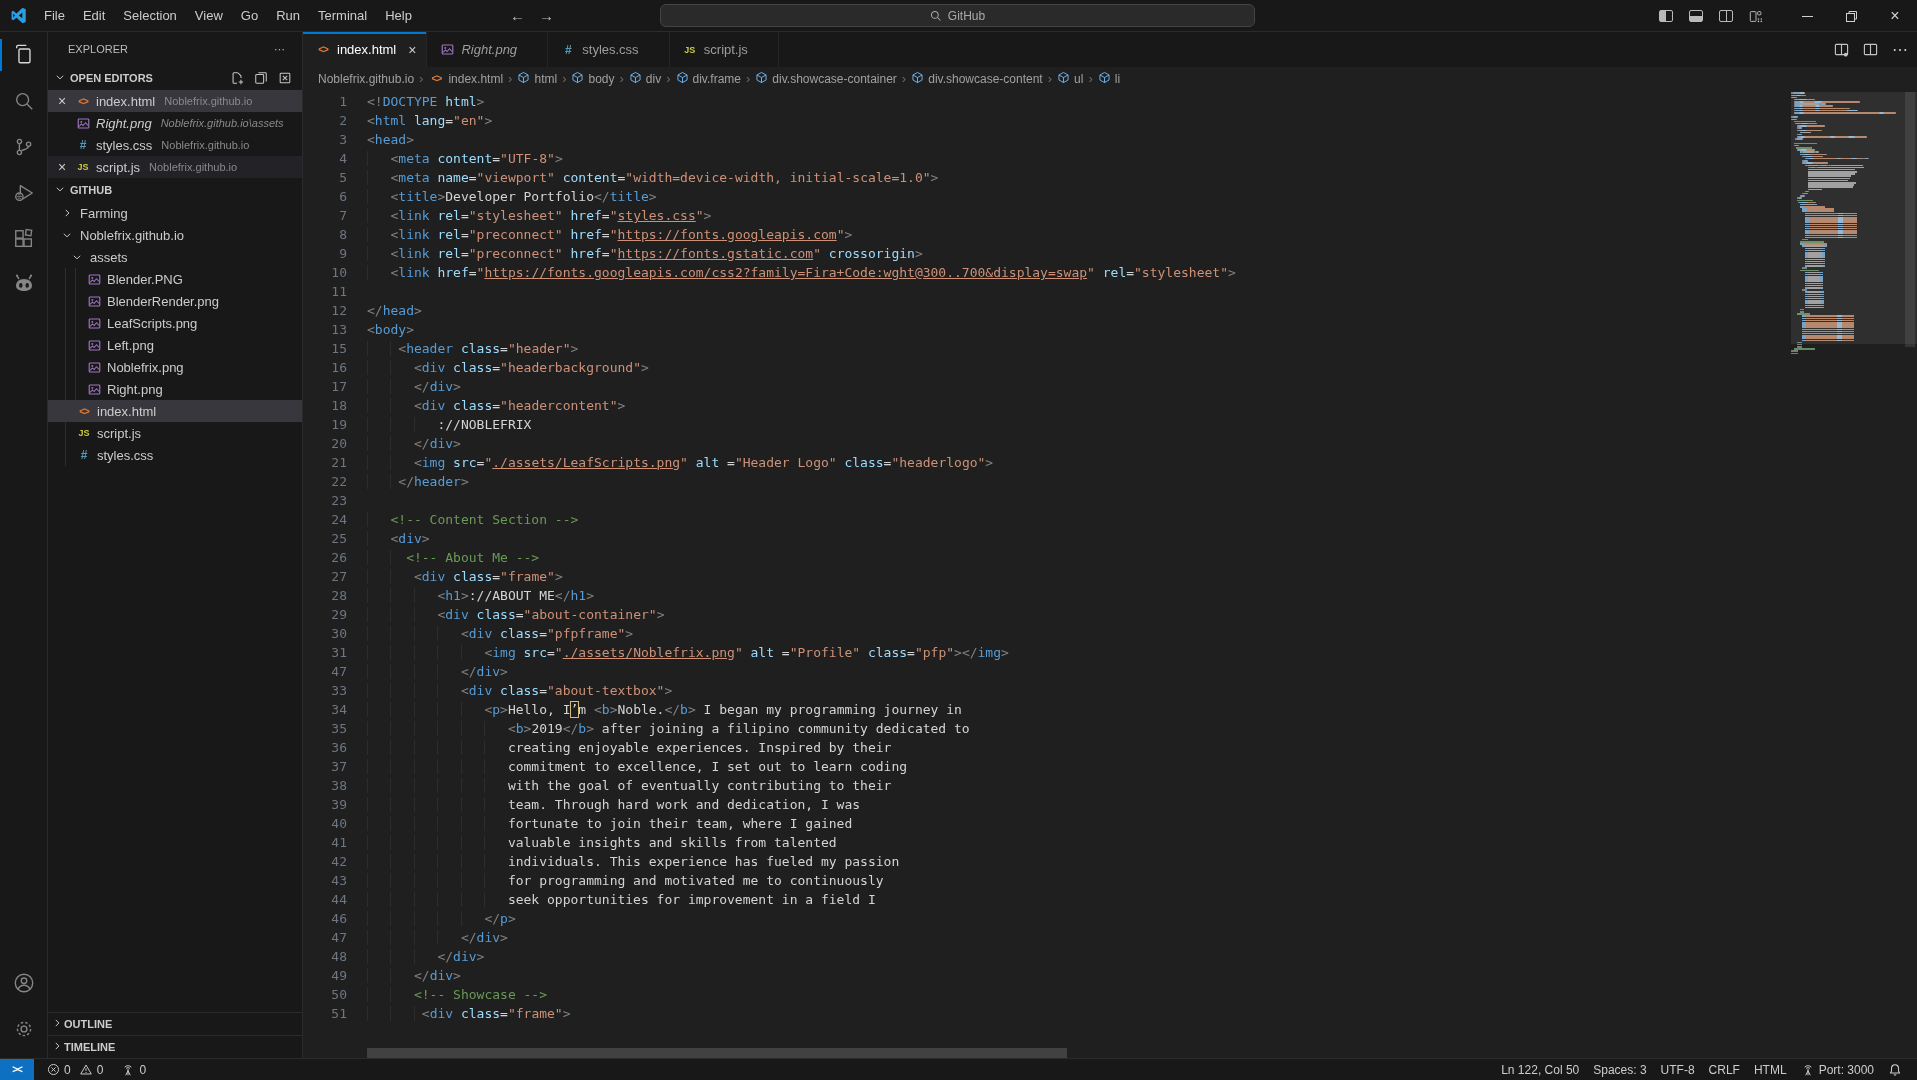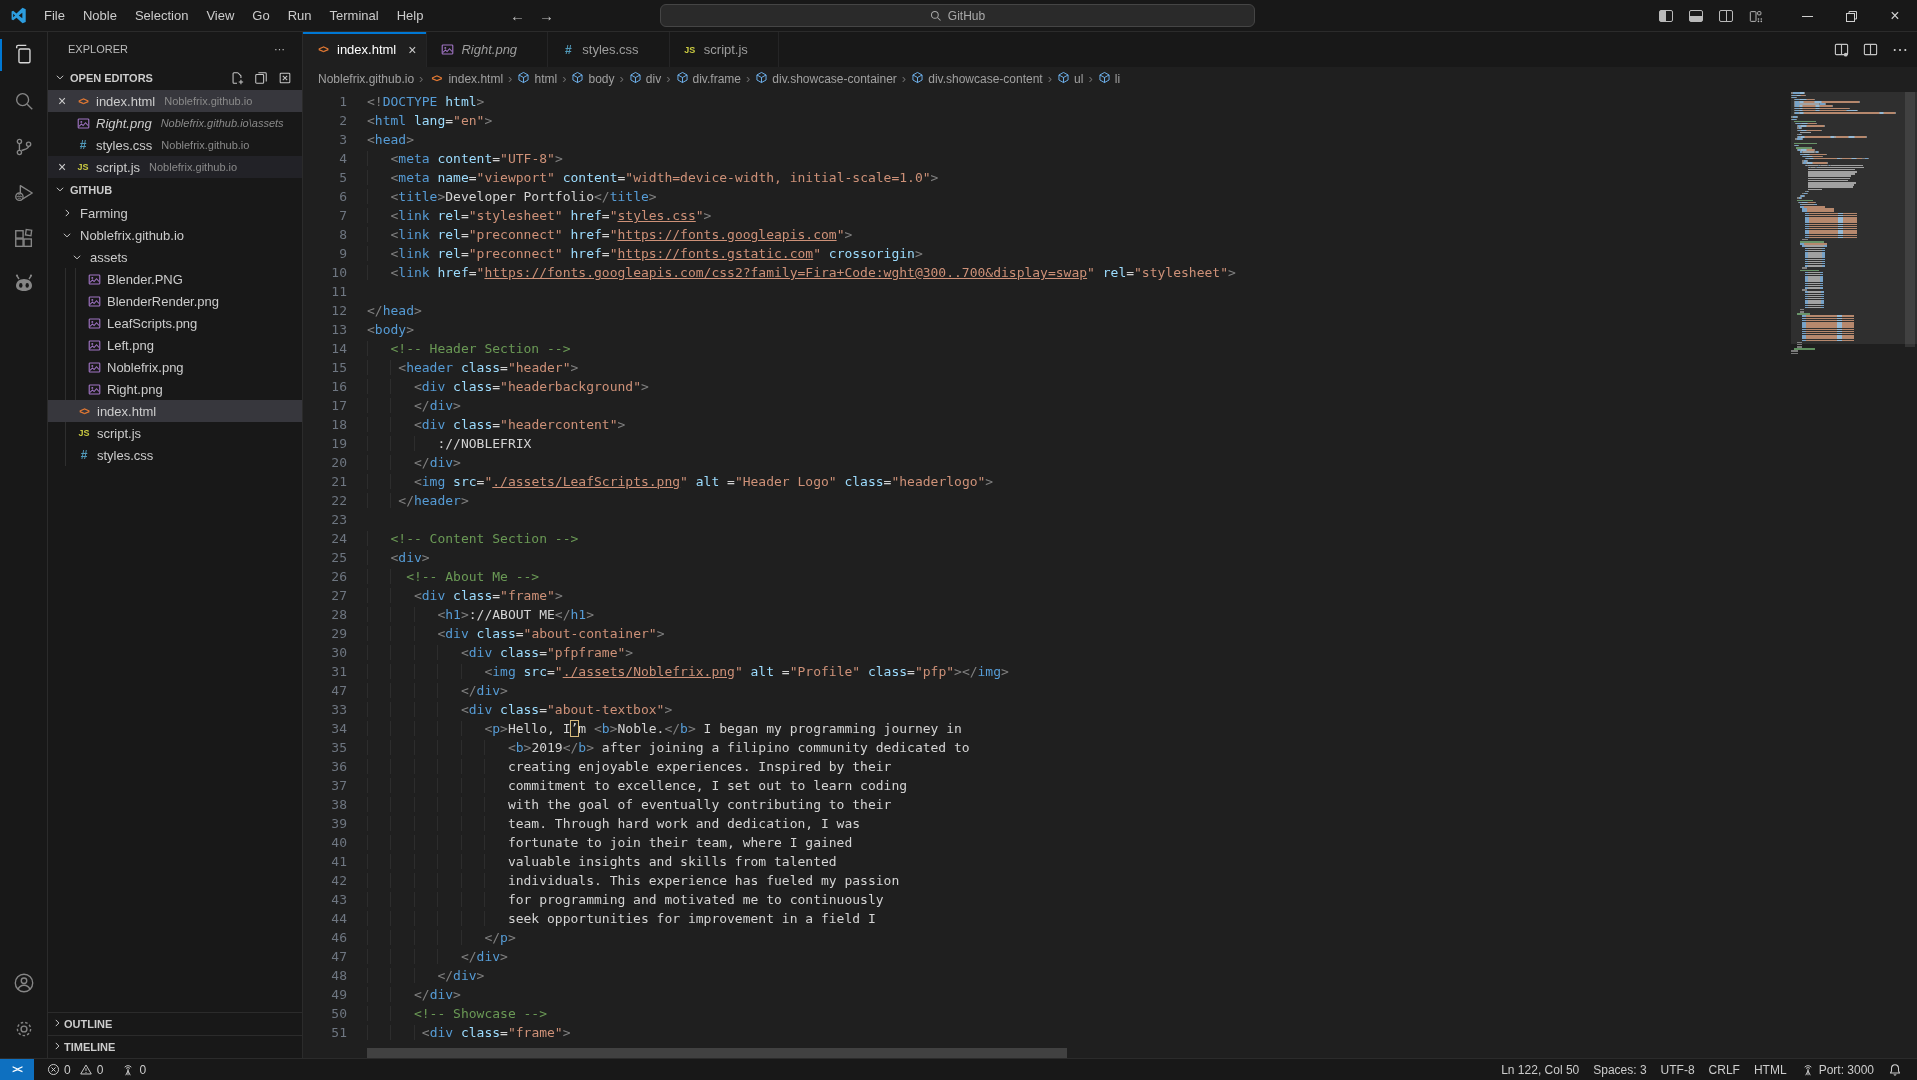--- a/index.html
+++ b/index.html
@@ -120,21 +120,21 @@
 <body>
 
 <div id="app">
 
   <div id="titlebar">
     <svg id="vscode-logo" width="17" height="17" viewBox="0 0 16 16">
       <path fill="#2c9ddf" d="M11.8 0.6 6.1 6 3 3.6 1.5 4.3v7.4l1.5.7 3.1-2.4 5.7 5.4 3-1.4V2L11.8.6zM3 9.7V6.3L4.8 8 3 9.7zm8.6.9L8.3 8l3.3-2.6v5.2z"></path>
     </svg>
     <div id="menubar" style="display: flex;">
         <span class="menu-item">File</span>
-        <span class="menu-item">Noble</span>
+        <span class="menu-item">Edit</span>
         <span class="menu-item">Selection</span>
         <span class="menu-item">View</span>
         <span class="menu-item">Go</span>
         <span class="menu-item">Run</span>
         <span class="menu-item">Terminal</span>
         <span class="menu-item">Help</span>
       </div>
     <div class="nav-arrows">
       <span>←</span>
       <span>→</span>
@@ -600,24 +600,20 @@
             </div>
             <div class="code-line">
               <span class="ln">12</span>
               <span class="lc"><span class="sp">&lt;/</span><span class="st">head</span><span class="sp">&gt;</span></span>
             </div>
             <div class="code-line">
               <span class="ln">13</span>
               <span class="lc"><span class="sp">&lt;</span><span class="st">body</span><span class="sp">&gt;</span></span>
             </div>
             <div class="code-line">
-              <span class="ln">14</span>
-              <span class="lc"><span class="sw">   </span><span class="sc">&lt;!-- Header Section --&gt;</span></span>
-            </div>
-            <div class="code-line">
               <span class="ln">15</span>
               <span class="lc"><span class="sw">    </span><span class="sp">&lt;</span><span class="st">header</span><span class="sx"> </span><span class="sa">class</span><span class="sx">=</span><span class="ss">"header"</span><span class="sp">&gt;</span></span>
             </div>
             <div class="code-line">
               <span class="ln">16</span>
               <span class="lc"><span class="sw">      </span><span class="sp">&lt;</span><span class="st">div</span><span class="sx"> </span><span class="sa">class</span><span class="sx">=</span><span class="ss">"headerbackground"</span><span class="sp">&gt;</span></span>
             </div>
             <div class="code-line">
               <span class="ln">17</span>
               <span class="lc"><span class="sw">      </span><span class="sp">&lt;/</span><span class="st">div</span><span class="sp">&gt;</span></span>

